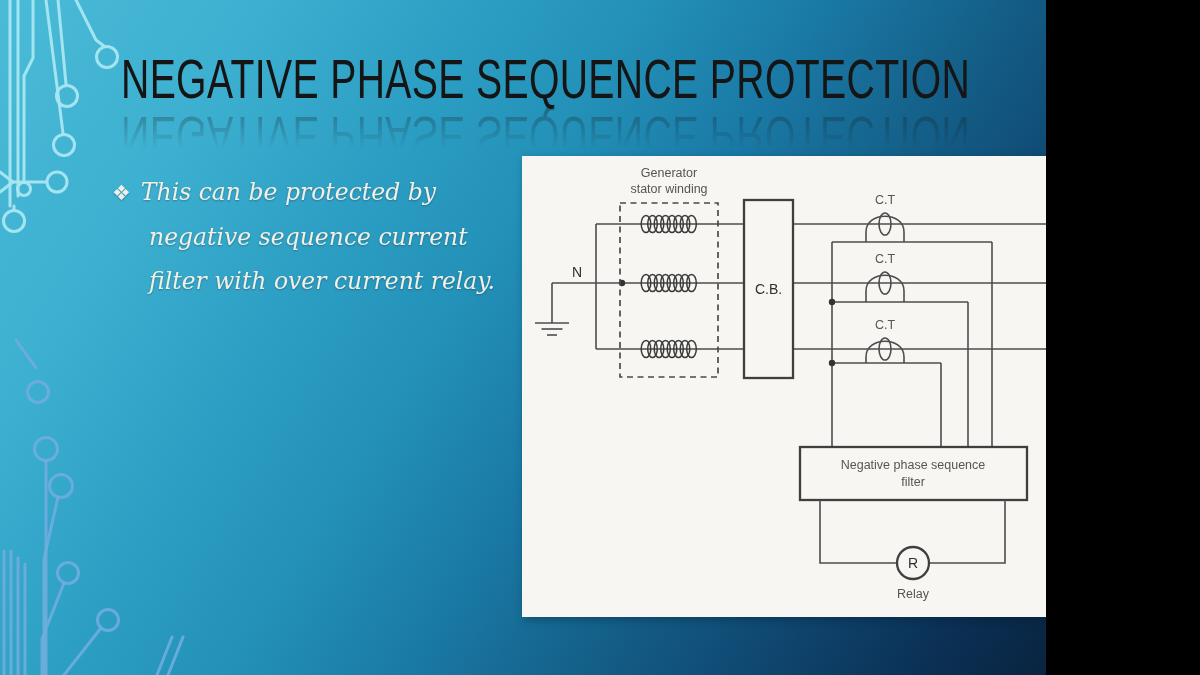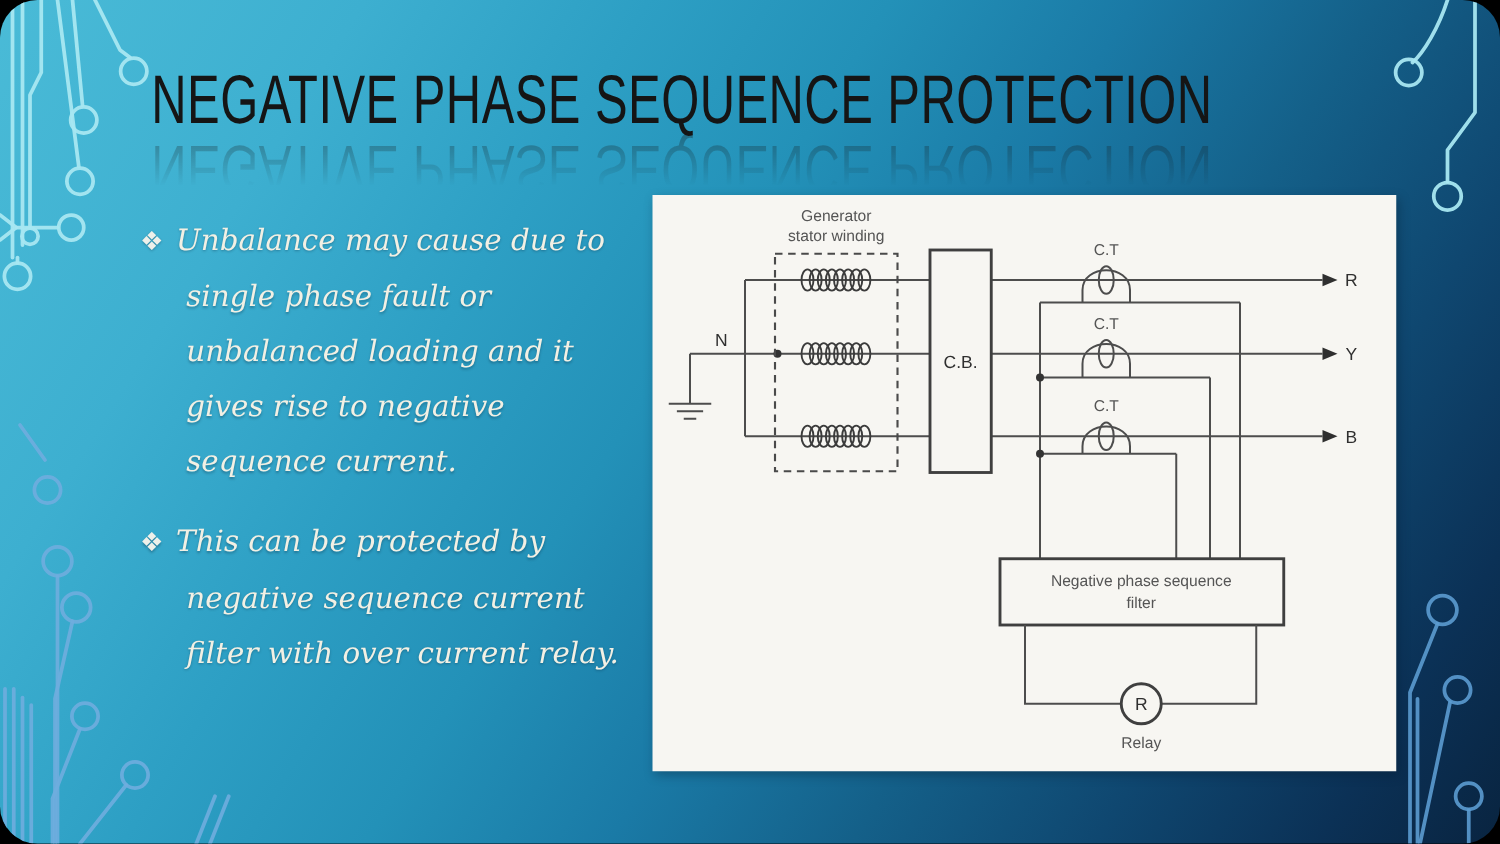--- a/index.html
+++ b/index.html
@@ -1,22 +1,21 @@
 <!DOCTYPE html>
 <html><head>
 <meta charset="utf-8">
 <style>
   html,body { margin:0; padding:0; background:#000; }
   .slide {
-    position:relative; width:1200px; height:675px; overflow:hidden;
+    position:relative; width:1046px; height:675px; overflow:hidden;
     background: linear-gradient(122deg,
       #4abbd7 0%, #3dafd0 18%, #2d9fc4 32%, #2391b8 44%,
       #1a7aa6 56%, #146089 68%, #0f4770 80%, #0b3156 91%, #092440 100%);
     font-family: "Liberation Sans", sans-serif;
-    border-radius: 30px;
   }
   .deco { position:absolute; pointer-events:none; }
   .deco path, .deco circle, .deco line, .deco polyline {
     fill:none; stroke-width:3; stroke-linecap:round; stroke-linejoin:round;
   }
   .deco-light path, .deco-light circle, .deco-light polyline { stroke:#a8e7f1; opacity:.95; }
   .deco-bl path, .deco-bl circle { stroke:#6fadde; opacity:.9; }
   .deco-br path, .deco-br circle { stroke:#5b9bd0; opacity:.9; }
 
   .title, .title-reflection {
@@ -118,23 +117,20 @@
       <path d="M80,227 L56,340"></path>
     <circle cx="95" cy="302" r="10.5"></circle>
       <path d="M95,313 V340"></path>
   </svg>
 
   <h1 class="title">NEGATIVE PHASE SEQUENCE PROTECTION</h1>
   <div class="title-reflection">NEGATIVE PHASE SEQUENCE PROTECTION</div>
 
   <ul class="bullets">
     <li>
-      <span class="marker">❖</span><span>Unbalance may cause due to single phase fault or unbalanced loading and it gives rise to negative sequence current.</span>
-    </li>
-    <li>
       <span class="marker">❖</span><span>This can be protected by negative sequence current filter with over current relay.</span>
     </li>
   </ul>
 
   <div class="diagram-panel">
     <svg width="595" height="461" viewBox="0 0 595 461">
       <defs>
         <symbol id="coil" overflow="visible">
           <ellipse class="dg-coil" cx="4" cy="0" rx="4.8" ry="8.5"></ellipse>
           <ellipse class="dg-coil" cx="10.5" cy="0" rx="4.8" ry="8.5"></ellipse>

